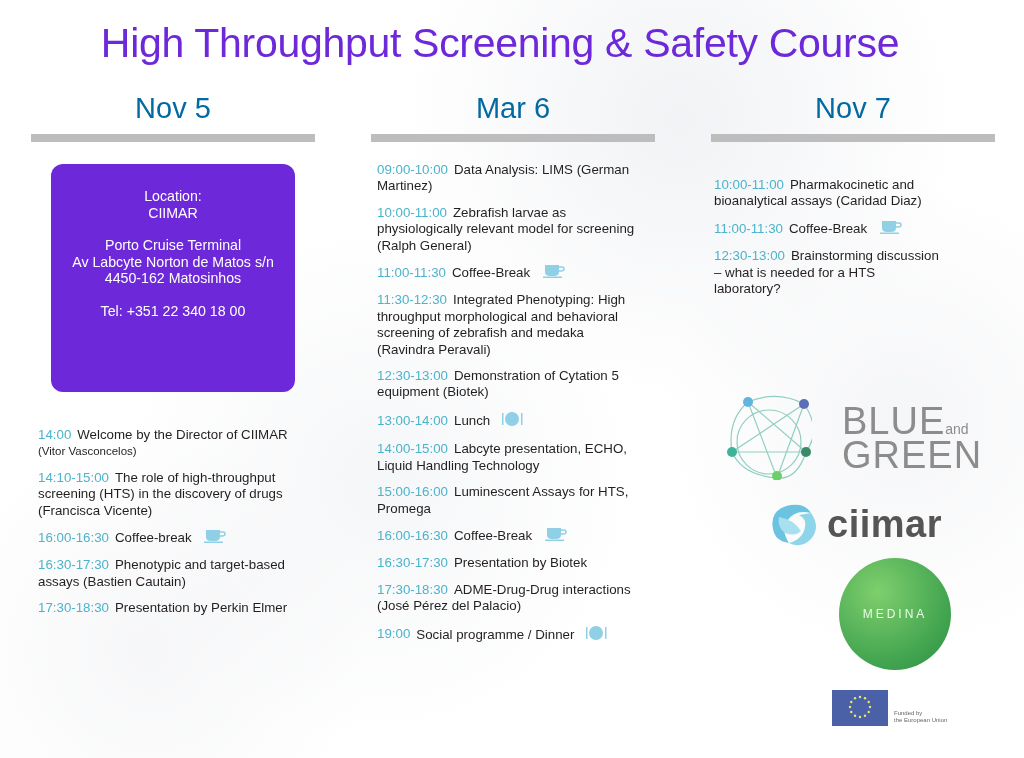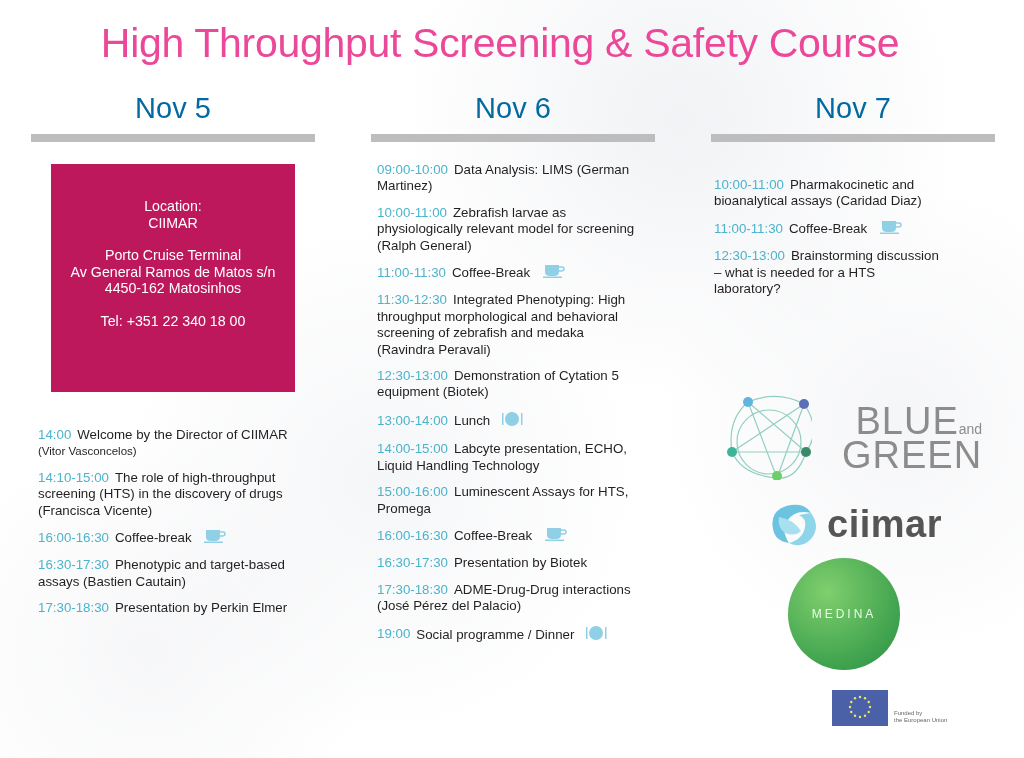--- a/index.html
+++ b/index.html
@@ -15,37 +15,38 @@
     background:
       radial-gradient(circle at 680px 120px, rgba(200,205,215,0.25) 0, rgba(255,255,255,0) 280px),
       radial-gradient(circle at 380px 480px, rgba(210,215,222,0.22) 0, rgba(255,255,255,0) 260px),
       radial-gradient(circle at 900px 420px, rgba(215,218,225,0.25) 0, rgba(255,255,255,0) 240px),
       radial-gradient(circle at 150px 650px, rgba(220,222,228,0.25) 0, rgba(255,255,255,0) 220px);
     pointer-events: none;
   }
   .page-title {
     position: absolute; left: 0; top: 20px; width: 1000px;
     text-align: center;
-    font-size: 41px; color: #ec4899; font-weight: normal;
+    font-size: 41px; color: #6d28d9; font-weight: normal;
     letter-spacing: -0.3px;
   }
   .day-head {
     position: absolute; top: 92px; width: 284px; text-align: center;
     font-size: 29px; color: #0369a1;
   }
   .day-bar {
     position: absolute; top: 134px; width: 284px; height: 8px;
     background: #bdbdbd;
   }
   .loc-box {
     position: absolute; left: 51px; top: 164px; width: 244px; height: 228px;
-    background: #be185d;
+    background: #6d28d9;
     color: #ffffff; text-align: center;
     font-size: 14.2px; line-height: 16.5px;
-    padding-top: 34px;
+    padding-top: 24px;
+    border-radius: 12px;
   }
   .loc-box .gap { height: 16px; }
   .col {
     position: absolute; font-size: 13.3px; line-height: 16.4px; color: #231f20;
   }
   .item { margin-bottom: 10px; }
   .time { color: #4bb3cb; margin-right: 6px; }
   .small { font-size: 11.5px; }
   .icon { display: inline-block; vertical-align: middle; margin-left: 8px; }
   .logo { position: absolute; }
@@ -62,33 +63,33 @@
   .eu-text { font-size: 6px; color: #666; line-height: 7px; }
 </style>
 </head>
 <body>
 
 <div class="bg-deco"></div>
 
 <h1 class="page-title">High Throughput Screening &amp; Safety Course</h1>
 
 <div class="day-head" style="left:31px">Nov 5</div>
-<div class="day-head" style="left:371px">Nov 6</div>
+<div class="day-head" style="left:371px">Mar 6</div>
 <div class="day-head" style="left:711px">Nov 7</div>
 
 <div class="day-bar" style="left:31px"></div>
 <div class="day-bar" style="left:371px"></div>
 <div class="day-bar" style="left:711px"></div>
 
 <div class="loc-box">
   <div>Location:</div>
   <div>CIIMAR</div>
   <div class="gap"></div>
   <div>Porto Cruise Terminal</div>
-  <div>Av General Ramos de Matos s/n</div>
+  <div>Av Labcyte Norton de Matos s/n</div>
   <div>4450-162 Matosinhos</div>
   <div class="gap"></div>
   <div>Tel:  +351 22 340 18 00</div>
 </div>
 
 <div class="col" style="left:38px; top:427px; width:280px;">
   <div class="item">
     <span class="time">14:00</span><span>Welcome by the Director of CIIMAR</span>
     <span class="small">(Vitor Vasconcelos)</span>
   </div>
@@ -206,36 +207,36 @@
       <path d="M26 12 L84 62 M82 14 L10 62 M26 12 L55 88 M82 14 L55 88 M10 62 L84 62"></path>
       <circle cx="47" cy="52" r="32"></circle>
       <path d="M26 12 Q55 0 82 14 M82 14 Q100 40 84 62 M84 62 Q75 90 55 88 M55 88 Q20 85 10 62 M10 62 Q5 30 26 12"></path>
     </g>
     <circle cx="26" cy="12" r="5" fill="#5fb4e0"></circle>
     <circle cx="82" cy="14" r="5" fill="#5a6fb8"></circle>
     <circle cx="10" cy="62" r="5" fill="#3fb39a"></circle>
     <circle cx="84" cy="62" r="5" fill="#3a8a6a"></circle>
     <circle cx="55" cy="86" r="5" fill="#6ccf6a"></circle>
   </svg>
-  <div style="position:absolute; left:120px; top:14px;text-align:right;">
+  <div style="position:absolute; left:120px; top:14px;">
     <div><span class="bg-word">BLUE</span><span class="bg-and">and</span></div>
     <div class="bg-word">GREEN</div>
   </div>
 </div>
 
 <div class="logo" style="left:765px; top:498px; width:190px; height:52px; display:flex; align-items:center;">
   <svg width="56" height="50" viewBox="0 0 56 50">
     <path d="M8 30 Q4 10 26 6 Q40 4 46 14 Q30 10 22 22 Q16 32 24 44 Q10 42 8 30 Z" fill="#6cc3e0"></path>
     <path d="M46 14 Q56 28 46 40 Q36 50 24 44 Q38 40 40 28 Q42 20 34 16 Z" fill="#8fd5ea"></path>
     <path d="M14 18 Q28 20 36 32 Q30 38 20 34 Q12 28 14 18 Z" fill="#a9e0f0"></path>
   </svg>
   <span class="ciimar-word" style="margin-left:6px;">ciimar</span>
 </div>
 
-<div class="logo" style="left:788px; top:558px;">
+<div class="logo" style="left:839px; top:558px;">
   <div class="medina">
       <span>MEDINA</span>
     </div>
 </div>
 
 <div class="logo" style="left:832px; top:690px; display:flex; align-items:flex-end;">
   <div class="eu-flag">
     <svg width="56" height="36" viewBox="0 0 56 36">
       <g fill="#f3e36a">
         <circle cx="28" cy="7" r="1.2"></circle>

